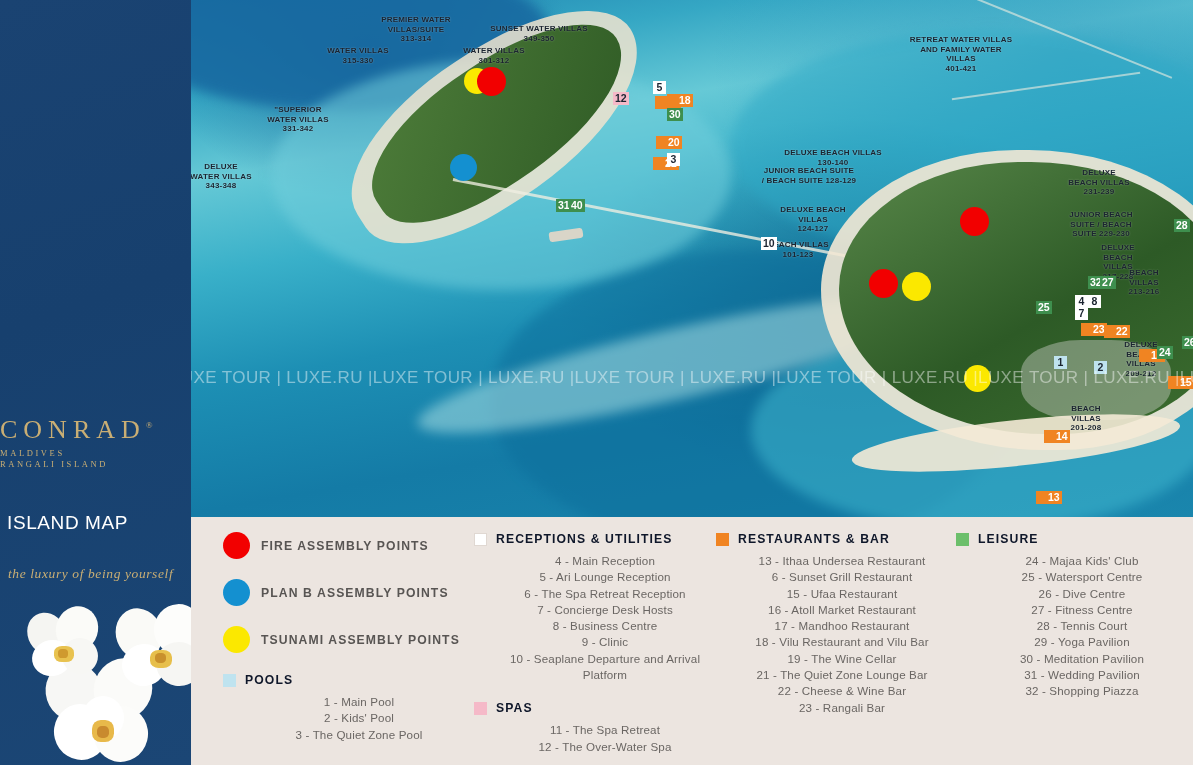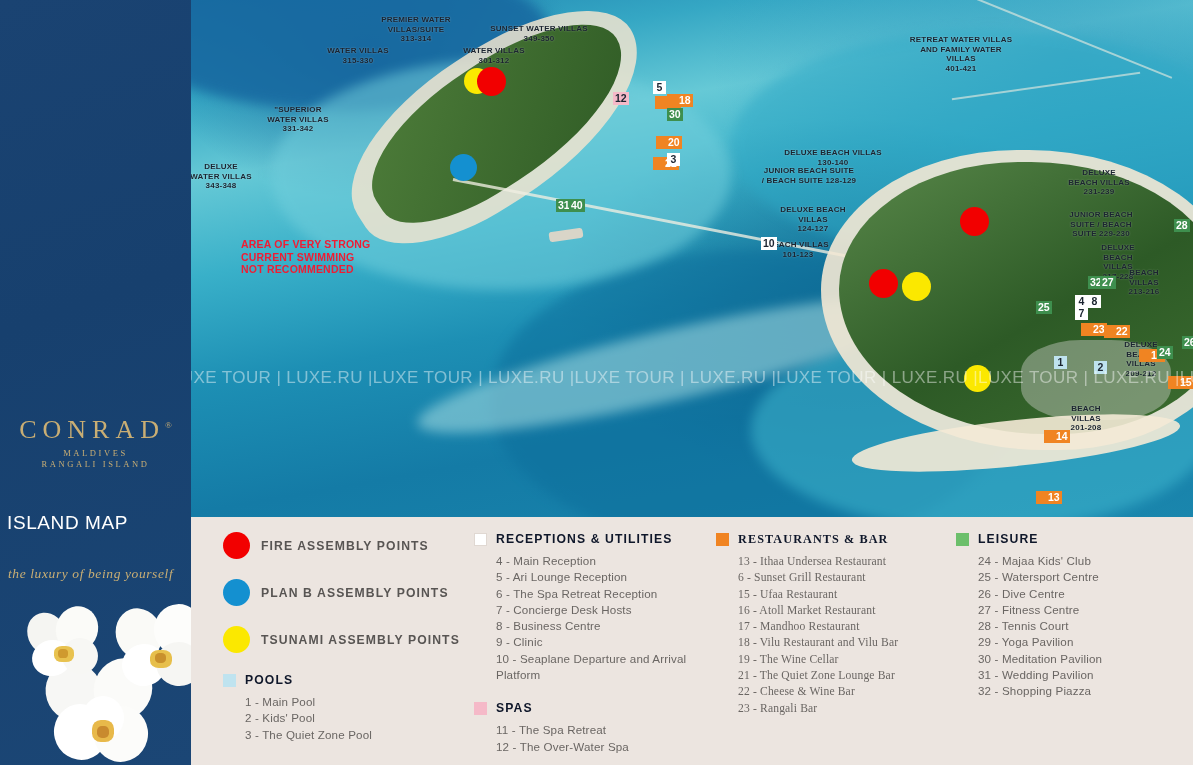--- a/index.html
+++ b/index.html
@@ -9,21 +9,21 @@
     background: #ece5e0;
     position: relative;
   }
 
   
   #sidebar {
     position: absolute; left: 0; top: 0; width: 191px; height: 765px;
     background: linear-gradient(160deg, #1a4372 0%, #17406e 40%, #1b4675 100%);
     overflow: hidden;
   }
-  #brand { position: absolute; left: 0; top: 415px; width: 191px; text-align: center; }
+  #brand { position: absolute; left: 0; top: 415px; width: 191px; }
   #brand .cname {
     color: #c9ae74; font-size: 26px; letter-spacing: 6px;
     font-family: "Liberation Serif", serif; font-weight: 400;
     position: relative; display: inline-block;
   }
   #brand .cname sup { font-size: 9px; vertical-align: super; letter-spacing:0; }
   #brand .csub1, #brand .csub2 {
     color: #c9ae74; font-size: 8.5px; letter-spacing: 2.6px;
     font-family: "Liberation Serif", serif; margin-top: 3px;
   }
@@ -87,20 +87,21 @@
     position: absolute; left: -20px; top: 368px; width: 1230px;
     color: rgba(255,255,255,0.45); font-size: 17px; letter-spacing: 0.4px;
     white-space: nowrap; pointer-events: none;
     font-family: "Liberation Sans", sans-serif;
   }
 
   
   #legend {
     position: absolute; left: 191px; top: 517px; width: 1002px; height: 248px;
     background: #ece5e0;
+    text-align: center;
   }
   .lcol { position: absolute; top: 0; }
   .assembly-row { display: flex; align-items: center; margin-bottom: 20px; }
   .assembly-dot { width: 27px; height: 27px; border-radius: 50%; margin-right: 11px; }
   .assembly-label {
     font-size: 12.2px; font-weight: 700; color: #585553; letter-spacing: 1.1px;
   }
   .cat { margin-bottom: 2px; }
   .cat-head { display: flex; align-items: center; margin-bottom: 7px; }
   .cat-swatch { width: 13px; height: 13px; margin-right: 9px; flex: 0 0 auto; }
@@ -266,23 +267,20 @@
       <div class="tag green" style="left: 991px; top: 336px;">26</div>
       <div class="tag orange" style="left: 948px; top: 349px;">16</div>
       <div class="tag green" style="left: 966px; top: 346px;">24</div>
       <div class="tag lblue" style="left: 863px; top: 356px;">1</div>
       <div class="tag lblue" style="left: 903px; top: 361px;">2</div>
       <div class="tag orange" style="left: 977px; top: 376px;">15</div>
       <div class="tag orange" style="left: 853px; top: 430px;">14</div>
       <div class="tag orange" style="left: 845px; top: 491px;">13</div>
     </div>
 
-  <div id="warning">AREA OF VERY STRONG
-CURRENT SWIMMING
-NOT RECOMMENDED</div>
 
   <div class="wm">LUXE TOUR  |  LUXE.RU  |LUXE TOUR  |  LUXE.RU  |LUXE TOUR  |  LUXE.RU  |LUXE TOUR  |  LUXE.RU  |LUXE TOUR  |  LUXE.RU  |LUXE TOUR  |  LUXE.RU</div>
 </div>
 
 <div id="legend">
 
   <div class="lcol" style="left:32px; top:15px; width:250px;">
     <div id="assembly-list">
         <div class="assembly-row">
           <div class="assembly-dot" style="background: rgb(242, 0, 0);"></div>
@@ -331,21 +329,21 @@
           <div class="cat-head">
             <div class="cat-swatch" style="background: rgb(245, 185, 200);"></div>
             <div class="cat-title">SPAS</div>
           </div>
           <div class="cat-item">11 - The Spa Retreat</div>
           <div class="cat-item">12 - The Over-Water Spa</div>
         </div>
       </div>
   </div>
 
-  <div class="lcol" style="left:525px; top:15px; width:230px;font-family:Liberation Serif, serif;">
+  <div class="lcol" style="left:525px; top:15px; width:230px;">
     <div id="cat-restaurants">
         <div class="cat">
           <div class="cat-head">
             <div class="cat-swatch" style="background: rgb(240, 132, 34);"></div>
             <div class="cat-title">RESTAURANTS &amp; BAR</div>
           </div>
           <div class="cat-item">13 - Ithaa Undersea Restaurant</div>
           <div class="cat-item">6 - Sunset Grill Restaurant</div>
           <div class="cat-item">15 - Ufaa Restaurant</div>
           <div class="cat-item">16 - Atoll Market Restaurant</div>

